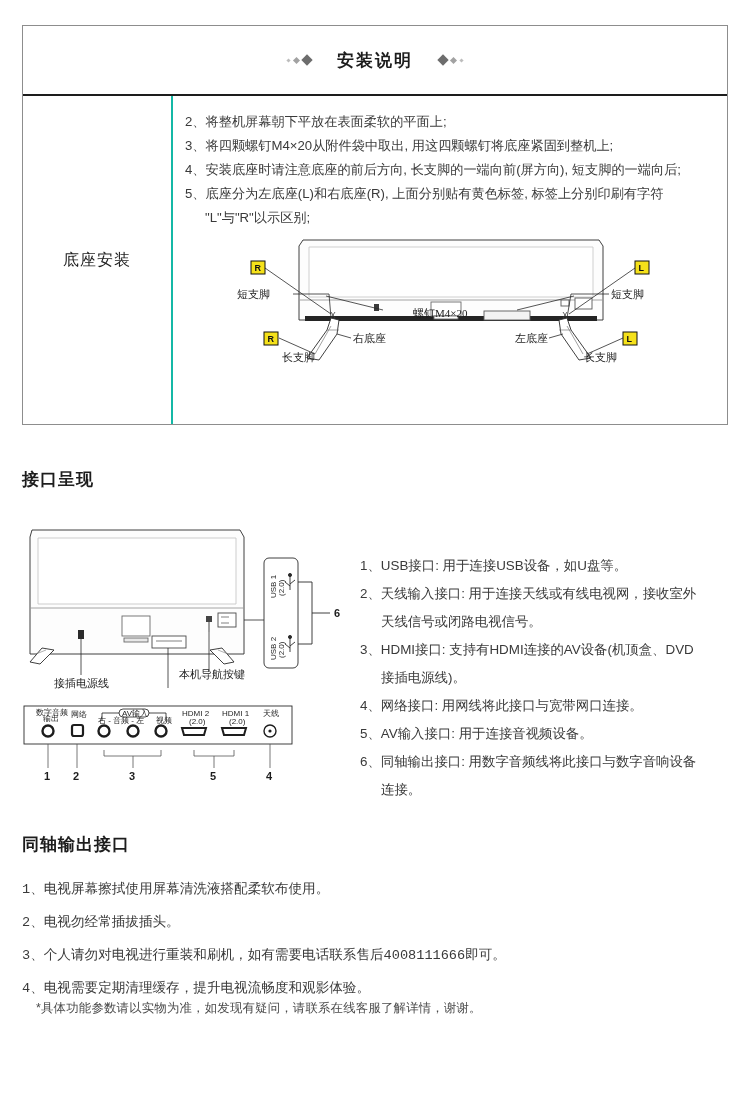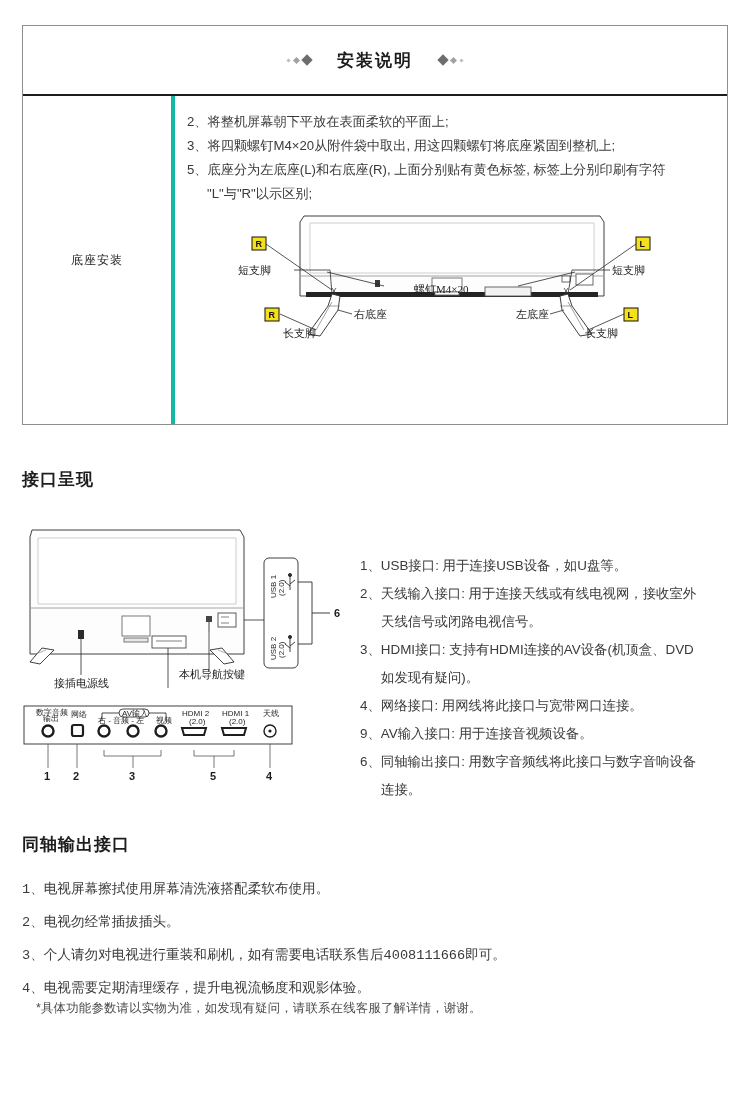--- a/index.html
+++ b/index.html
@@ -60,25 +60,25 @@
   .dmd.s1 { width: 3px; height: 3px; background: #bdbdbd; }
   .dmd.s2 { width: 5px; height: 5px; background: #a2a2a2; }
   .dmd.s3 { width: 8px; height: 8px; background: #6d6d6d; }
 
   .install-body-row {
     display: flex;
     min-height: 328px;
   }
   .install-label-cell {
     width: 148px;
-    border-right: 4px solid #14b8a6;
+    border-right: 2px solid #14b8a6;
     display: flex;
     align-items: center;
     justify-content: center;
-    font-size: 12px;
+    font-size: 16px;
     color: #1d1d1d;
     letter-spacing: 1px;
   }
   .install-content-cell {
     flex: 1;
     position: relative;
     padding: 14px 10px 0 12px;
     box-sizing: border-box;
   }
   .step-list {
@@ -207,20 +207,21 @@
       </div>
     </div>
 
     <div class="install-body-row">
       <div class="install-label-cell">底座安装</div>
 
       <div class="install-content-cell">
         <ul class="step-list">
           <li>2、将整机屏幕朝下平放在表面柔软的平面上;</li>
           <li>3、将四颗螺钉M4×20从附件袋中取出, 用这四颗螺钉将底座紧固到整机上;</li>
+          <li>4、安装底座时请注意底座的前后方向, 长支脚的一端向前(屏方向), 短支脚的一端向后;</li>
           <li>
             <span>5、底座分为左底座(L)和右底座(R), 上面分别贴有黄色标签, 标签上分别印刷有字符</span>
             <span class="step-sub">"L"与"R"以示区别;</span>
           </li>
         </ul>
 
         <div class="base-diagram">
           <svg width="440" height="150" viewBox="0 0 440 150">
             <g fill="none" stroke="#2a2a2a" stroke-width="0.9">
 
@@ -402,27 +403,27 @@
     <ol>
       <li>
         <span>1、USB接口: 用于连接USB设备，如U盘等。</span>
       </li>
       <li>
         <span>2、天线输入接口: 用于连接天线或有线电视网，接收室外</span>
         <span class="cont">天线信号或闭路电视信号。</span>
       </li>
       <li>
         <span>3、HDMI接口: 支持有HDMI连接的AV设备(机顶盒、DVD</span>
-        <span class="cont">如发现有疑问)。</span>
+        <span class="cont">接插电源线)。</span>
       </li>
       <li>
         <span>4、网络接口: 用网线将此接口与宽带网口连接。</span>
       </li>
       <li>
-        <span>9、AV输入接口: 用于连接音视频设备。</span>
+        <span>5、AV输入接口: 用于连接音视频设备。</span>
       </li>
       <li>
         <span>6、同轴输出接口: 用数字音频线将此接口与数字音响设备</span>
         <span class="cont">连接。</span>
       </li>
     </ol>
   </div>
 
   <div class="section-heading" id="daily-heading">同轴输出接口</div>
 

